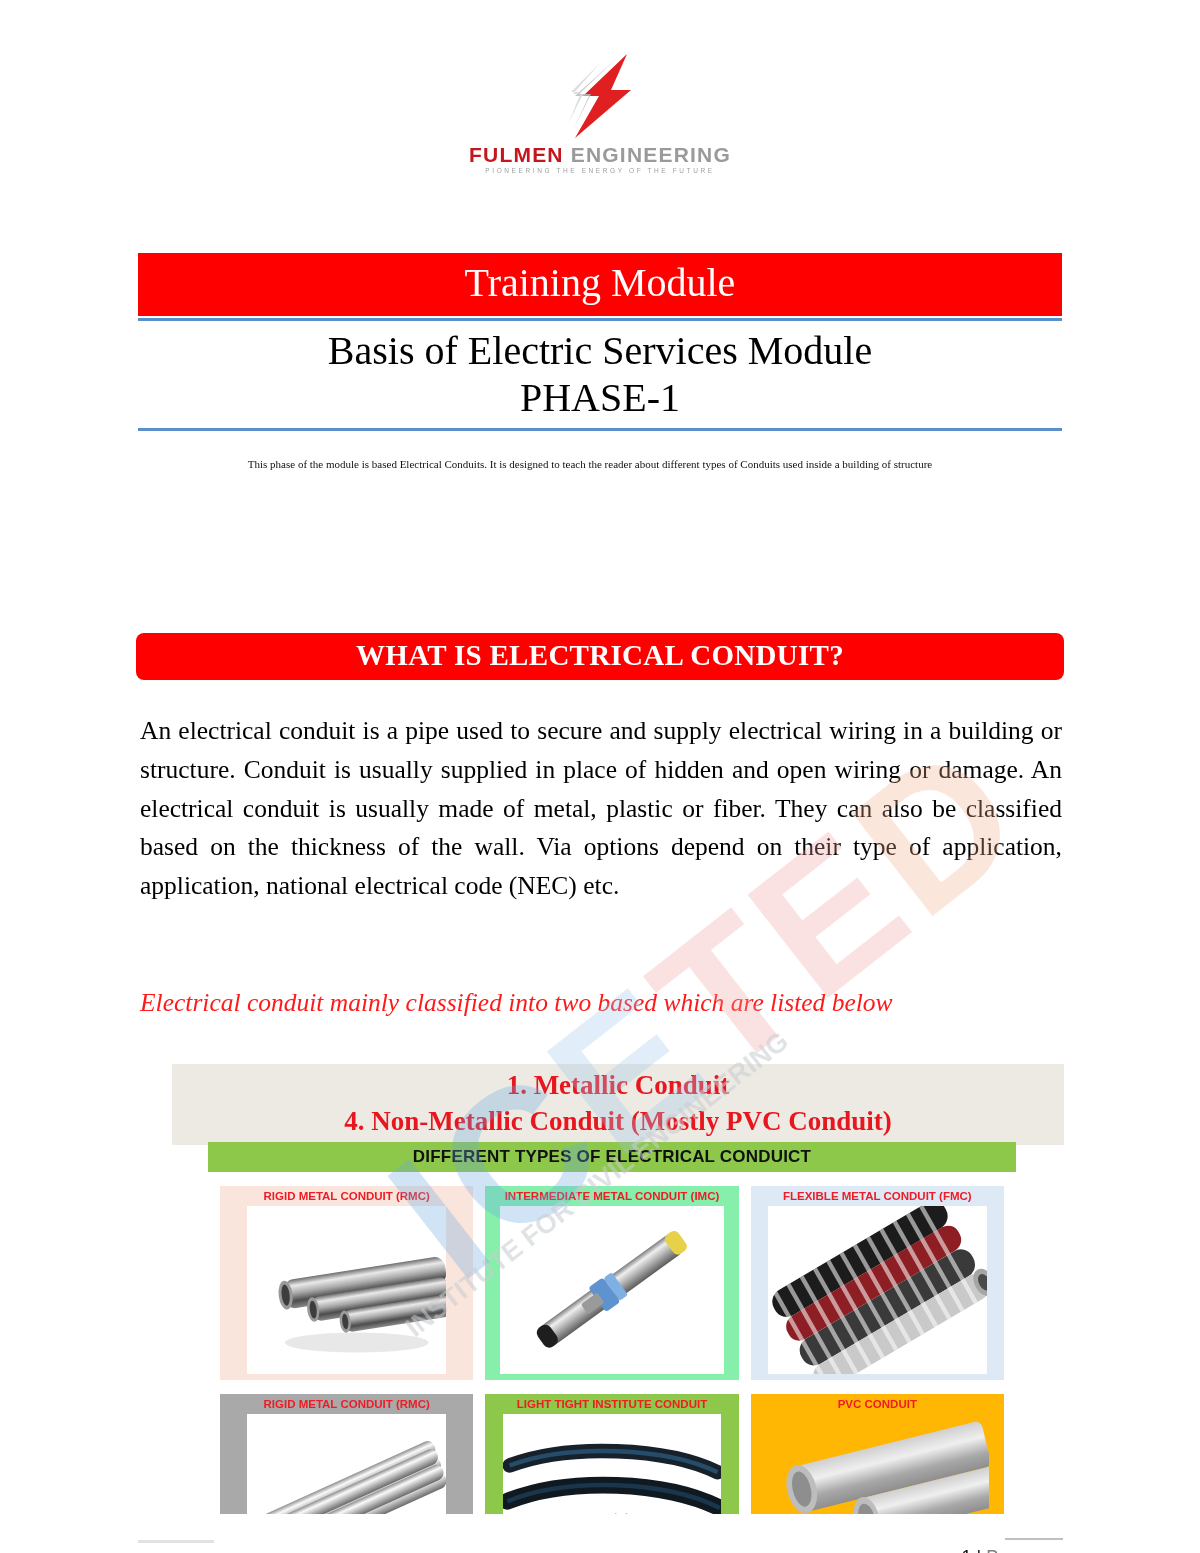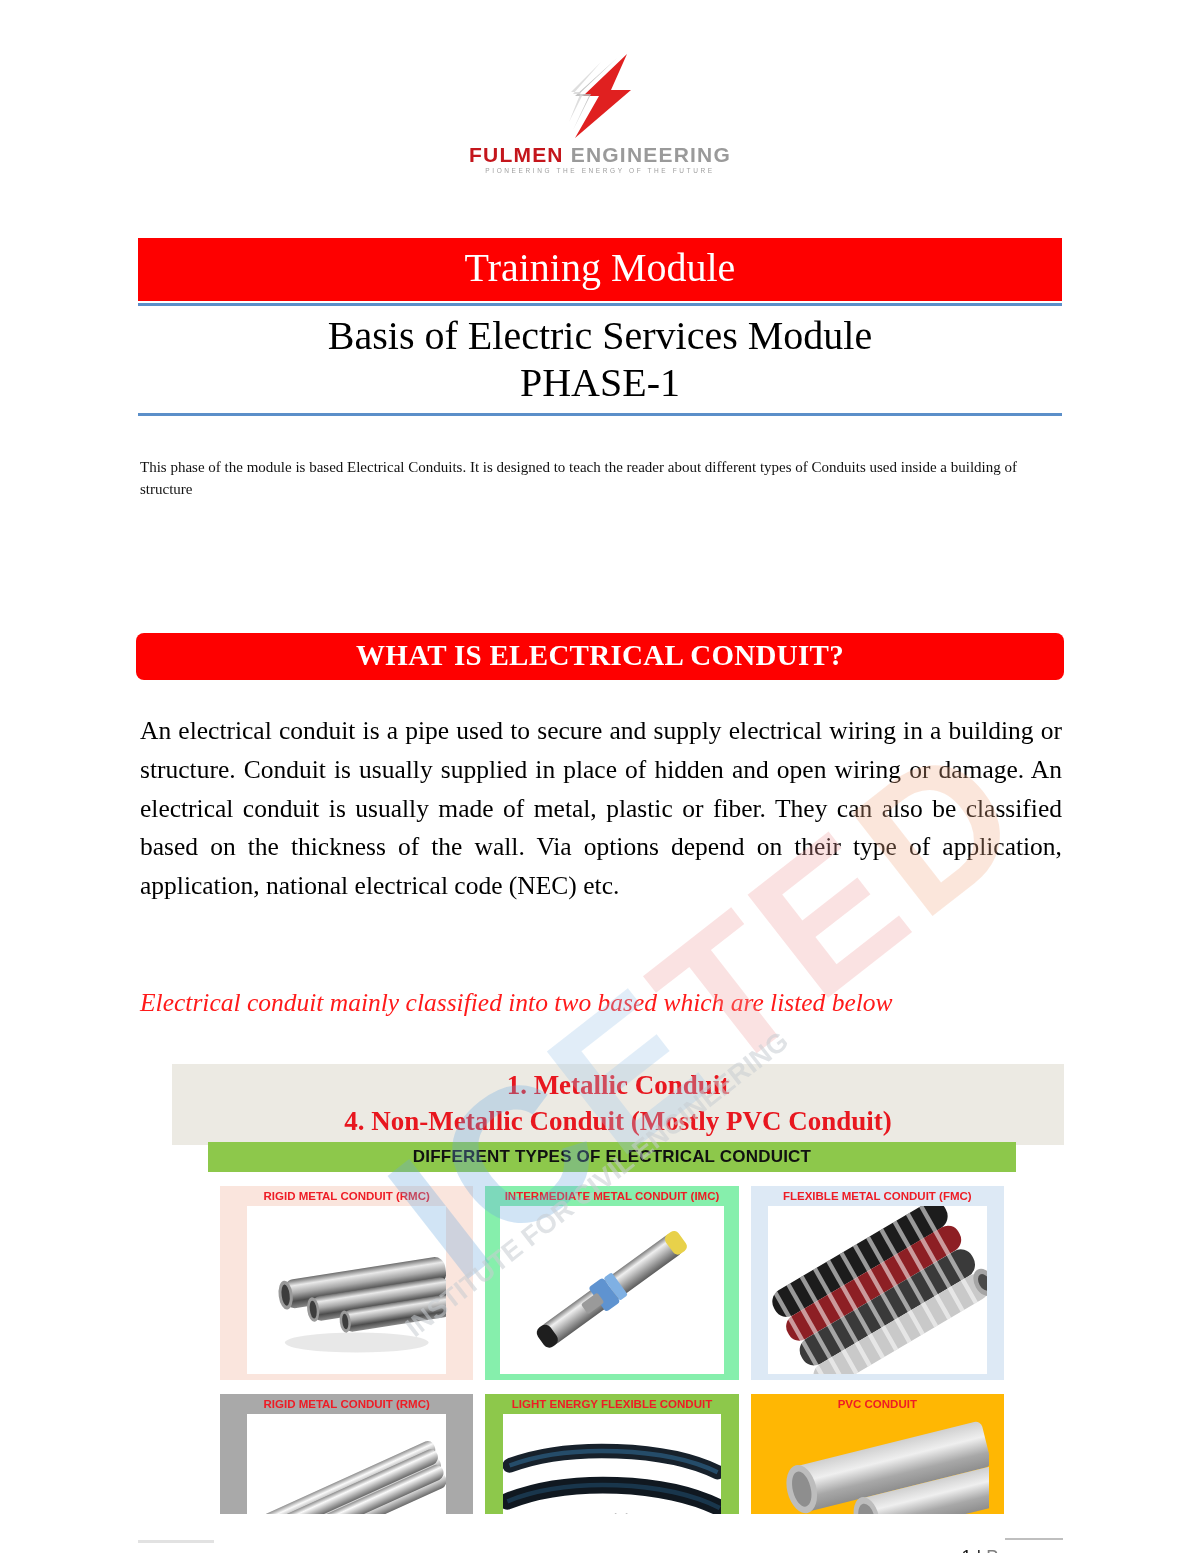--- a/index.html
+++ b/index.html
@@ -52,21 +52,21 @@
     font-size: 6.5px;
     letter-spacing: 2.6px;
     color: #8d8d8d;
     margin-top: 2px;
     opacity: .85;
   }
 
   
   .title-wrap {
     position: absolute;
-    top: 194px;
+    top: 209px;
     left: 138px;
     width: 924px;
     font-family: Liberation Serif, serif;
   }
   .title-banner {
     background: #fe0000;
     color: #ffffff;
     font-size: 40px;
     line-height: 1.18;
     text-align: center;
@@ -85,23 +85,24 @@
     padding: 6px 0 4px 0;
   }
   .title-sub .line2 { display: block; }
 
   
   .intro {
     position: absolute;
     top: 413px;
     left: 140px;
     width: 900px;
-    font-size: 15px;
+    font-size: 11px;
     line-height: 1.45;
     color: #111;
+    text-align: center;
   }
   .section-heading {
     position: absolute;
     top: 512px;
     left: 144px;
     width: 900px;
     font-size: 21px;
     font-weight: bold;
     color: #000;
   }
@@ -470,21 +471,21 @@
                   <ellipse cx="24" cy="73" rx="3.2" ry="5" fill="#2e2e2e"></ellipse>
                 <ellipse cx="24" cy="88" rx="6" ry="8" fill="#9a9a9a"></ellipse>
                   <ellipse cx="24" cy="88" rx="3.2" ry="5" fill="#2e2e2e"></ellipse>
               </g>
             </g>
           </svg>
         </div>
       </div>
 
       <div class="card c5">
-        <div class="card-label">LIGHT ENERGY FLEXIBLE CONDUIT</div>
+        <div class="card-label">LIGHT TIGHT INSTITUTE CONDUIT</div>
         <div class="card-photo">
           <svg class="photo-svg" viewBox="0 0 200 150" preserveAspectRatio="none" xmlns="http://www.w3.org/2000/svg">
             <path d="M6,46 C60,26 150,30 196,52" stroke="#17212b" stroke-width="13" fill="none" stroke-linecap="round"></path>
             <path d="M6,46 C60,26 150,30 196,52" stroke="#2c5f84" stroke-width="4" fill="none" opacity=".7"></path>
             <path d="M4,78 C60,56 150,60 198,84" stroke="#101820" stroke-width="15" fill="none" stroke-linecap="round"></path>
             <path d="M4,78 C60,56 150,60 198,84" stroke="#1f4b6b" stroke-width="4" fill="none" opacity=".6"></path>
             <path d="M6,112 C60,92 150,94 196,118" stroke="#1a1a1a" stroke-width="16" fill="none" stroke-linecap="round"></path>
             <g stroke="#555" stroke-width="1.6" opacity=".85">
               <path d="M60,112 l3,-16"></path>
                 <path d="M70,110 l3,-16"></path>

